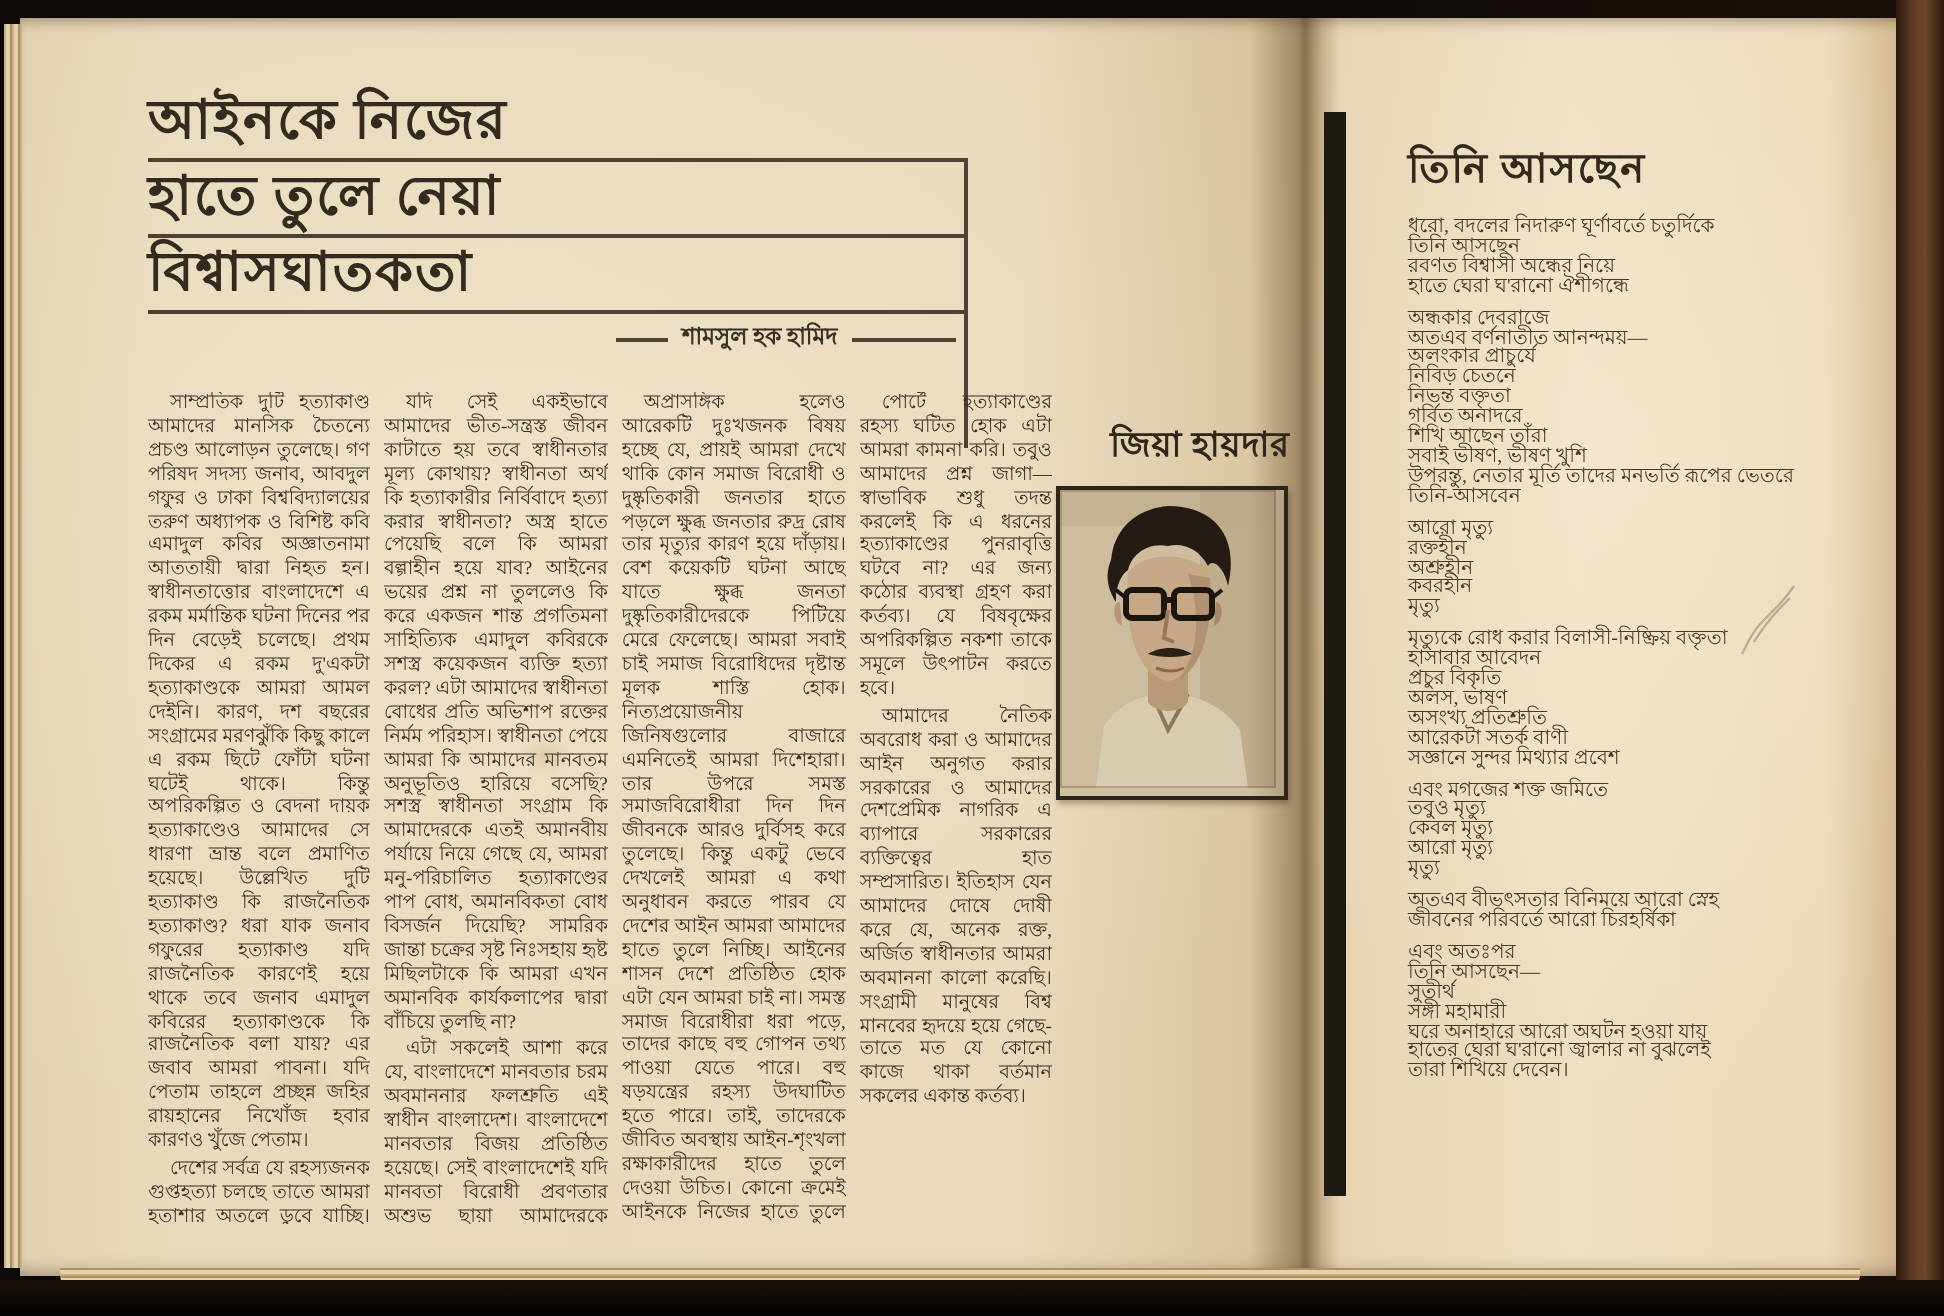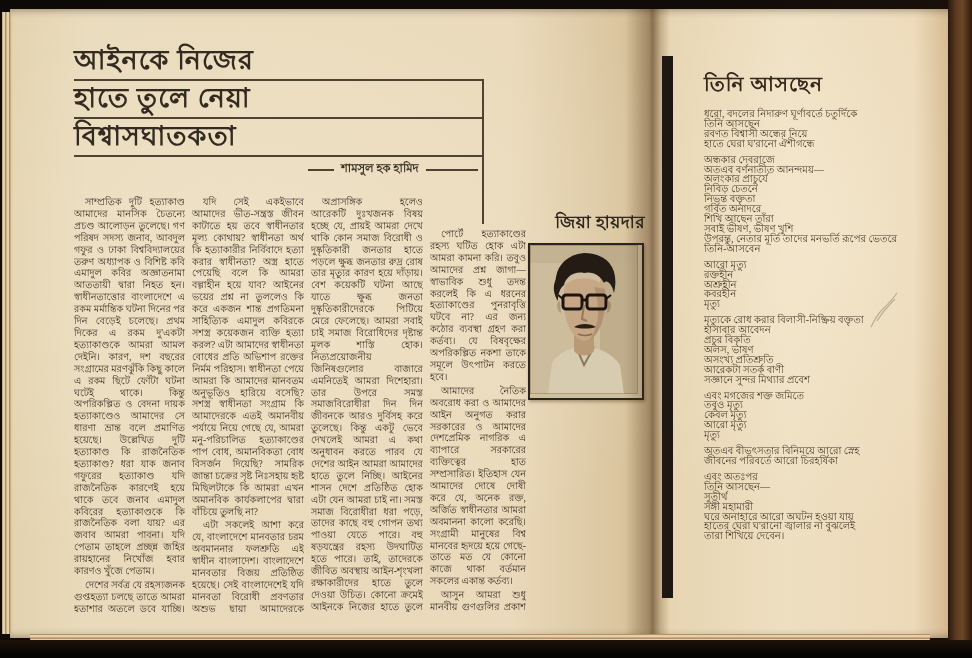--- a/index.html
+++ b/index.html
@@ -64,21 +64,21 @@
   
   .columns{
     position:absolute;left:64px;top:187px;width:452px;height:416px;
     display:flex;gap:7px;overflow:hidden;
   }
   .col{
     overflow:hidden;color:#3a3126;font-size:9.6px;line-height:11.9px;
     text-align:justify;hyphens:none;
   }
   .col p{margin:0 0 2px 0;text-indent:11px;}
-  .col-0{width:112px;} .col-1{width:113px;} .col-2{width:113px;} .col-3{width:97px;margin-top:32px;}
+  .col-0{width:112px;} .col-1{width:113px;} .col-2{width:113px;} .col-3{width:97px;}
   
   .photo-block{position:absolute;left:517px;top:200px;width:118px;}
   .photo-caption{
     color:#2f271c;font-weight:bold;font-size:17px;text-align:right;
     margin-bottom:6px;letter-spacing:.5px;
   }
   .photo-frame{
     width:112px;height:153px;margin:0 auto;border:2px solid #2c251b;
     background:#cfc0a0;box-shadow:1px 2px 3px rgba(60,40,15,.35);
   }
@@ -126,21 +126,20 @@
         <div class="col col-1">
           <p>যদি সেই একইভাবে আমাদের ভীত-সন্ত্রস্ত জীবন কাটাতে হয় তবে স্বাধীনতার মূল্য কোথায়? স্বাধীনতা অর্থ কি হত্যাকারীর নির্বিবাদে হত্যা করার স্বাধীনতা? অস্ত্র হাতে পেয়েছি বলে কি আমরা বল্গাহীন হয়ে যাব? আইনের ভয়ের প্রশ্ন না তুললেও কি করে একজন শান্ত প্রগতিমনা সাহিত্যিক এমাদুল কবিরকে সশস্ত্র কয়েকজন ব্যক্তি হত্যা করল? এটা আমাদের স্বাধীনতা বোধের প্রতি অভিশাপ রক্তের নির্মম পরিহাস। স্বাধীনতা পেয়ে আমরা কি আমাদের মানবতম অনুভূতিও হারিয়ে বসেছি? সশস্ত্র স্বাধীনতা সংগ্রাম কি আমাদেরকে এতই অমানবীয় পর্যায়ে নিয়ে গেছে যে, আমরা মনু-পরিচালিত হত্যাকাণ্ডের পাপ বোধ, অমানবিকতা বোধ বিসর্জন দিয়েছি? সামরিক জান্তা চক্রের সৃষ্ট নিঃসহায় হৃষ্ট মিছিলটাকে কি আমরা এখন অমানবিক কার্যকলাপের দ্বারা বাঁচিয়ে তুলছি না?</p>
           <p>এটা সকলেই আশা করে যে, বাংলাদেশে মানবতার চরম অবমাননার ফলশ্রুতি এই স্বাধীন বাংলাদেশ। বাংলাদেশে মানবতার বিজয় প্রতিষ্ঠিত হয়েছে। সেই বাংলাদেশেই যদি মানবতা বিরোধী প্রবণতার অশুভ ছায়া আমাদেরকে নিরন্তর রাহুগ্রস্ত করে রাখে-তাহলে আমরা কোথায় গিয়ে দাঁড়াই?</p>
         </div>
         <div class="col col-2">
           <p>অপ্রাসঙ্গিক হলেও আরেকটি দুঃখজনক বিষয় হচ্ছে যে, প্রায়ই আমরা দেখে থাকি কোন সমাজ বিরোধী ও দুষ্কৃতিকারী জনতার হাতে পড়লে ক্ষুব্ধ জনতার রুদ্র রোষ তার মৃত্যুর কারণ হয়ে দাঁড়ায়। বেশ কয়েকটি ঘটনা আছে যাতে ক্ষুব্ধ জনতা দুষ্কৃতিকারীদেরকে পিটিয়ে মেরে ফেলেছে। আমরা সবাই চাই সমাজ বিরোধিদের দৃষ্টান্ত মূলক শাস্তি হোক। নিত্যপ্রয়োজনীয় জিনিষগুলোর বাজারে এমনিতেই আমরা দিশেহারা। তার উপরে সমস্ত সমাজবিরোধীরা দিন দিন জীবনকে আরও দুর্বিসহ করে তুলেছে। কিন্তু একটু ভেবে দেখলেই আমরা এ কথা অনুধাবন করতে পারব যে দেশের আইন আমরা আমাদের হাতে তুলে নিচ্ছি। আইনের শাসন দেশে প্রতিষ্ঠিত হোক এটা যেন আমরা চাই না। সমস্ত সমাজ বিরোধীরা ধরা পড়ে, তাদের কাছে বহু গোপন তথ্য পাওয়া যেতে পারে। বহু ষড়যন্ত্রের রহস্য উদঘাটিত হতে পারে। তাই, তাদেরকে জীবিত অবস্থায় আইন-শৃংখলা রক্ষাকারীদের হাতে তুলে দেওয়া উচিত। কোনো ক্রমেই আইনকে নিজের হাতে তুলে নেয়া যাবে না।</p>
         </div>
         <div class="col col-3">
           <p>পোর্টে হত্যাকাণ্ডের রহস্য ঘটিত হোক এটা আমরা কামনা করি। তবুও আমাদের প্রশ্ন জাগা—স্বাভাবিক শুধু তদন্ত করলেই কি এ ধরনের হত্যাকাণ্ডের পুনরাবৃত্তি ঘটবে না? এর জন্য কঠোর ব্যবস্থা গ্রহণ করা কর্তব্য। যে বিষবৃক্ষের অপরিকল্পিত নকশা তাকে সমূলে উৎপাটন করতে হবে।</p>
           <p>আমাদের নৈতিক অবরোধ করা ও আমাদের আইন অনুগত করার সরকারের ও আমাদের দেশপ্রেমিক নাগরিক এ ব্যাপারে সরকারের ব্যক্তিত্বের হাত সম্প্রসারিত। ইতিহাস যেন আমাদের দোষে দোষী করে যে, অনেক রক্ত, অর্জিত স্বাধীনতার আমরা অবমাননা কালো করেছি। সংগ্রামী মানুষের বিশ্ব মানবের হৃদয়ে হয়ে গেছে-তাতে মত যে কোনো কাজে থাকা বর্তমান সকলের একান্ত কর্তব্য।</p>
-          <p>আসুন আমরা শুধু মানবীয় গুণগুলির প্রকাশ—</p>
         </div>
       </div>
 
     <div class="photo-block">
       <div class="photo-caption">জিয়া হায়দার</div>
       <div class="photo-frame">
         <svg width="108" height="149" viewBox="0 0 108 149">
           <rect x="0" y="0" width="108" height="149" fill="#cdbd9c"></rect>
           <rect x="70" y="0" width="38" height="149" fill="#b5a280" opacity="0.6"></rect>
           <rect x="0" y="0" width="108" height="18" fill="#bcaa87" opacity="0.5"></rect>

